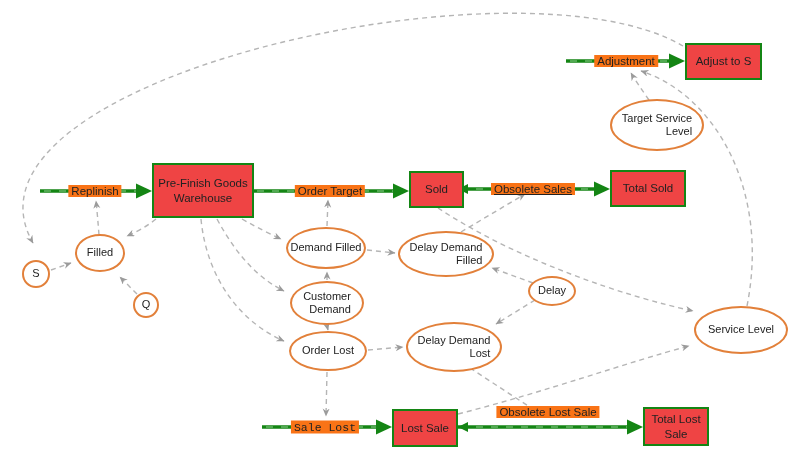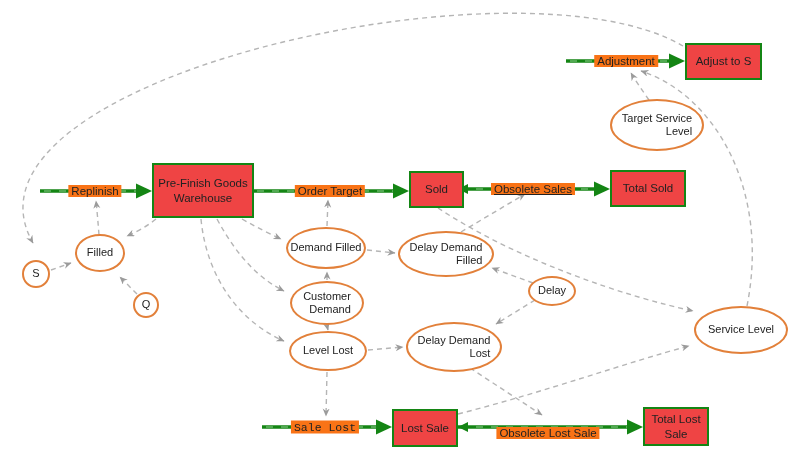--- a/index.html
+++ b/index.html
@@ -82,21 +82,21 @@
       <line x1="461" y1="427" x2="629" y2="427" class="flowdash"></line>
       <polygon points="643,427 627,419.5 627,434.5" class="flowhead"></polygon>
       <polygon points="458,427 468,422 468,432" class="flowhead"></polygon>
     </svg>
   <div id="node-layer">
       <div class="flow-label" style="left: 95px; top: 191px;">Replinish</div>
       <div class="flow-label" style="left: 330px; top: 191px;">Order Target</div>
       <div class="flow-label" style="left: 533px; top: 189px; text-decoration: underline;">Obsolete Sales</div>
       <div class="flow-label" style="left: 626px; top: 61px;">Adjustment</div>
       <div class="flow-label" style="left: 325px; top: 427px; font-family: Liberation Mono, monospace;">Sale Lost</div>
-      <div class="flow-label" style="left: 548px; top: 433px;">Obsolete Lost Sale</div>
+      <div class="flow-label" style="left: 548px; top: 412px;">Obsolete Lost Sale</div>
       <div class="stock" style="left: 152px; top: 163px; width: 102px; height: 55px;">
         <span>Pre-Finish Goods
 Warehouse</span>
       </div>
       <div class="stock" style="left: 685px; top: 43px; width: 77px; height: 37px;">
         <span>Adjust to S</span>
       </div>
       <div class="stock" style="left: 409px; top: 171px; width: 55px; height: 37px;">
         <span>Sold</span>
       </div>
@@ -124,21 +124,21 @@
         <span>Q</span>
       </div>
       <div class="variable" style="left: 286px; top: 227px; width: 80px; height: 42px;">
         <span>Demand Filled</span>
       </div>
       <div class="variable" style="left: 290px; top: 281px; width: 74px; height: 44px;">
         <span>Customer
 Demand</span>
       </div>
       <div class="variable" style="left: 289px; top: 331px; width: 78px; height: 40px;">
-        <span>Level Lost</span>
+        <span>Order Lost</span>
       </div>
       <div class="variable" style="left: 398px; top: 231px; width: 96px; height: 46px;">
         <span>Delay Demand
 Filled</span>
       </div>
       <div class="variable" style="left: 406px; top: 322px; width: 96px; height: 50px;">
         <span>Delay Demand
 Lost</span>
       </div>
       <div class="variable" style="left: 528px; top: 276px; width: 48px; height: 30px;">

